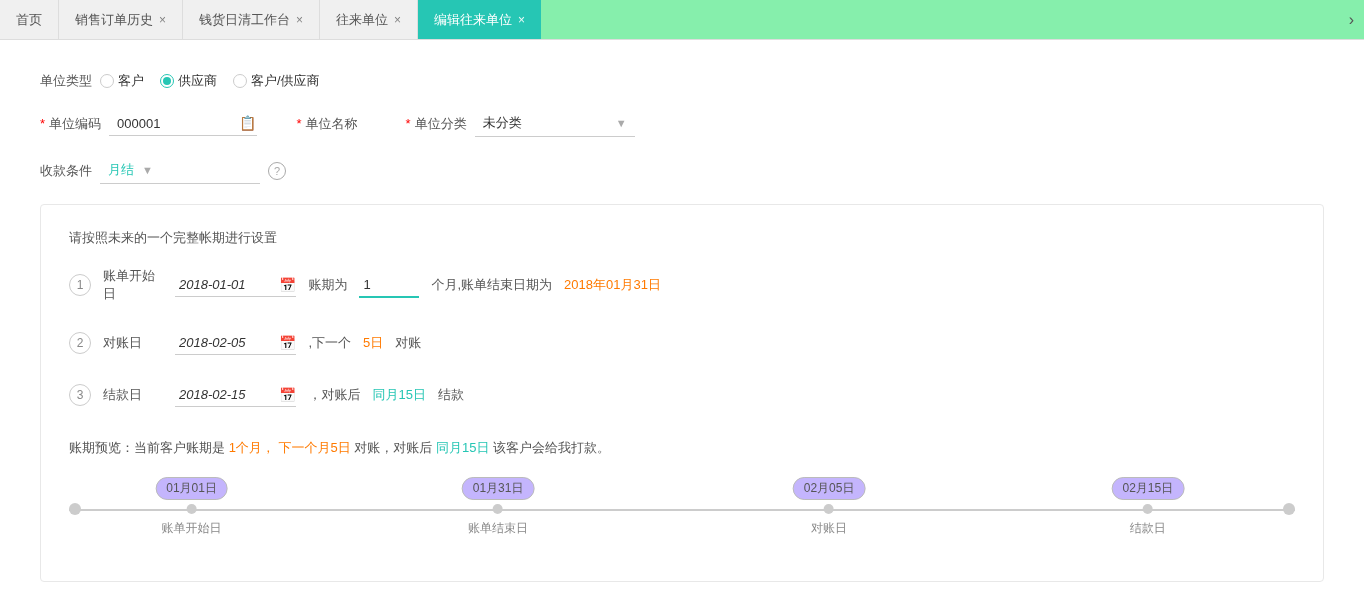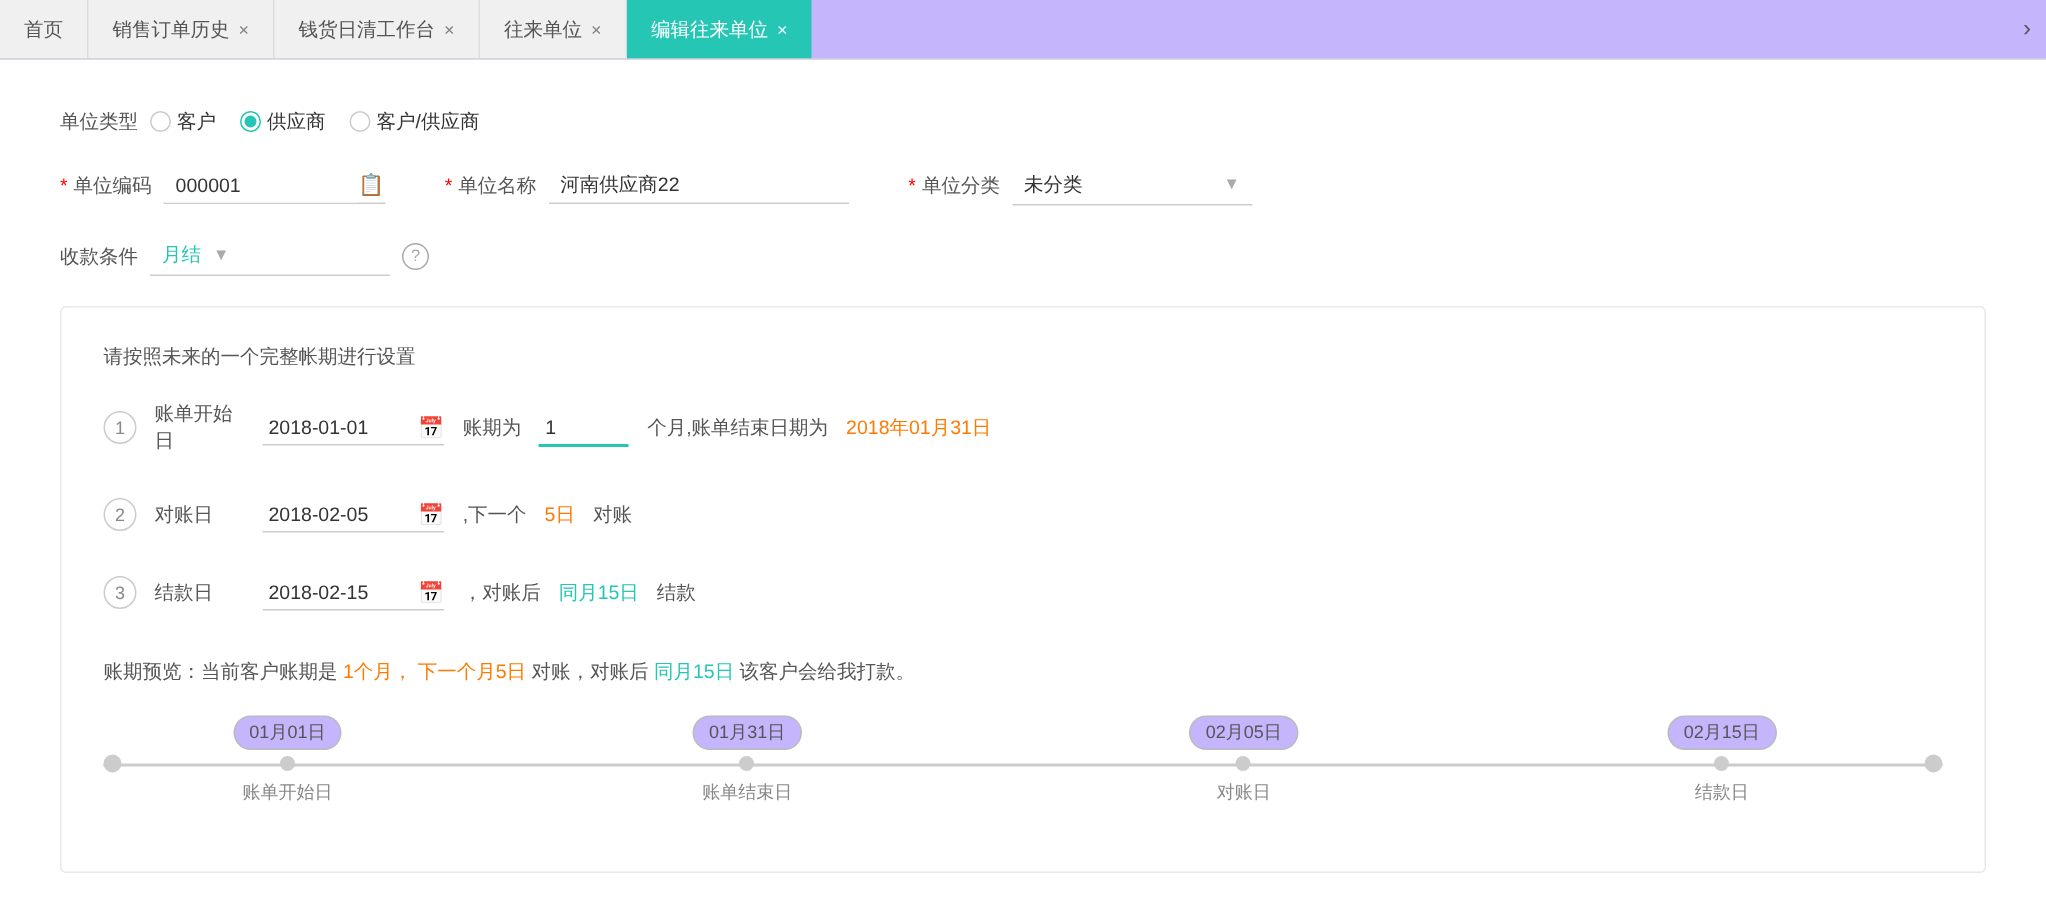--- a/index.html
+++ b/index.html
@@ -2,21 +2,21 @@
 <html><head>
   <meta charset="utf-8">
   <style>
     * { box-sizing: border-box; margin: 0; padding: 0; }
     body { font-family: "Microsoft YaHei", "PingFang SC", sans-serif; font-size: 13px; background: #f5f5f5; color: #333; }
 
     
     .tab-bar {
       display: flex;
       align-items: stretch;
-      background: #c4b5fd;
+      background: #86efac;
       border-bottom: 1px solid #ddd;
       height: 40px;
       overflow: hidden;
     }
     .tab {
       display: flex;
       align-items: center;
       padding: 0 16px;
       cursor: pointer;
       font-size: 13px;
@@ -219,20 +219,21 @@
       border-bottom: 1px solid #ccc;
       gap: 4px;
     }
     .date-input {
       border: none;
       outline: none;
       font-size: 13px;
       color: #333;
       width: 100px;
       padding: 4px 4px;
+      font-style: italic;
     }
     .cal-icon {
       color: #26c6b4;
       font-size: 14px;
       cursor: pointer;
     }
     .period-input {
       border: none;
       border-bottom: 2px solid #26c6b4;
       outline: none;
@@ -375,21 +376,20 @@
       <span class="required-star">*</span>
       <span class="form-label">单位编码</span>
       <div class="input-with-icon">
         <input type="text" class="text-input" style="border: none; width: 130px;" value="000001">
         <span class="input-icon">📋</span>
       </div>
     </div>
     <div class="form-group">
       <span class="required-star">*</span>
       <span class="form-label">单位名称</span>
-      <input type="text" class="text-input" style="width: 200px;" value="河南供应商22">
     </div>
     <div class="form-group">
       <span class="required-star">*</span>
       <span class="form-label">单位分类</span>
       <div class="select-plain" style="width:160px;">
         <span class="select-plain-text">未分类</span>
         <span class="select-arrow">▼</span>
       </div>
     </div>
   </div>

